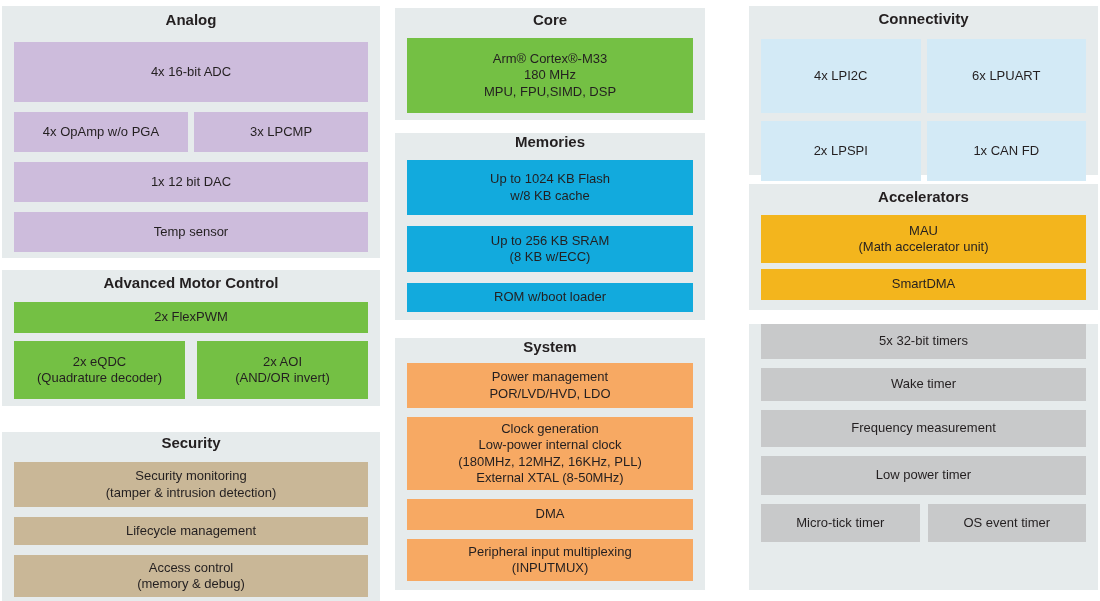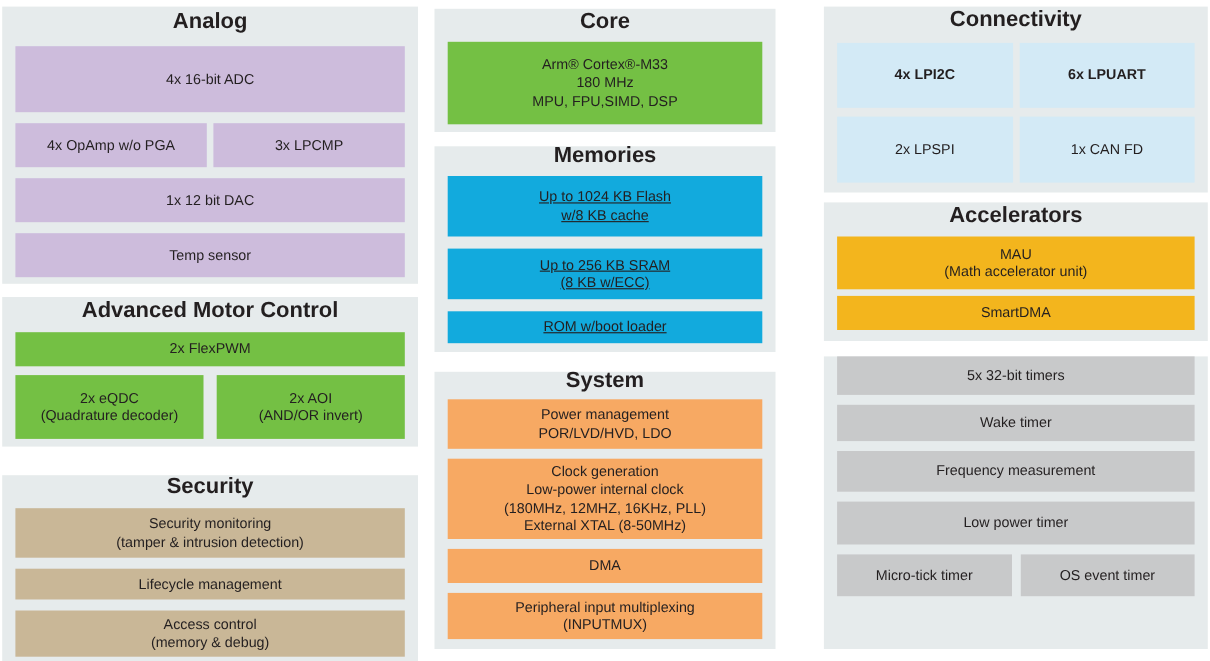--- a/index.html
+++ b/index.html
@@ -11,39 +11,39 @@
   .col1{left:2px;top:6px;width:378px;}
   .col2{left:395px;top:8px;width:310px;}
   .col3{left:749px;top:6px;width:349px;}
 
   .panel{
     background:var(--c-panel-bg,#e6ebec);
     box-sizing:border-box;padding:0 12px;
     display:flex;flex-direction:column;
   }
   .panel-title{
-    font-weight:bold;font-size:20px;
+    font-weight:bold;font-size:15px;
     display:flex;align-items:center;justify-content:center;
     flex:0 0 auto;
   }
   .block{
     display:flex;align-items:center;justify-content:center;
     text-align:center;font-size:13px;line-height:1.25;
     white-space:pre-line;flex:0 0 auto;box-sizing:border-box;
   }
   .row{display:flex;gap:8px;flex:0 0 auto;}
   .row.g12{gap:12px;}
   .row.g6{gap:6px;}
   .row > .block{flex:1;}
 
   
   .purple{background:var(--c-purple,#cdbcdc);}
   .green{background:var(--c-green,#74c044);}
   .tan{background:var(--c-tan,#c9b797);}
-  .blue{background:var(--c-blue,#12aadd);text-decoration:underline;}
+  .blue{background:var(--c-blue,#12aadd);}
   .orange{background:var(--c-orange,#f7a963);}
   .lightblue{background:var(--c-light-blue,#d3eaf6);}
   .amber{background:var(--c-amber,#f3b51d);}
   .gray{background:var(--c-gray,#c8c9ca);}
 
   
   .p-analog{height:252px;margin-bottom:12px;gap:10px;}
   .p-motor{height:136px;margin-bottom:26px;gap:8px;}
   .p-security{height:202px;gap:10px;}
   .p-core{height:112px;margin-bottom:13px;gap:8px;}
@@ -54,21 +54,21 @@
   .p-timers{height:266px;gap:9px;}
 
   
   .pt16{height:16px;} .pt20{height:20px;} .pt22{height:22px;} .pt24{height:24px;}
   .pt25{height:25px;} .pt26{height:26px;} .pt30{height:30px;}
 
   
   .h28{height:28px;} .h29{height:29px;} .h31{height:31px;} .h33{height:33px;}
   .h35{height:35px;} .h37{height:37px;} .h38{height:38px;} .h39{height:39px;}
   .h40{height:40px;} .h42{height:42px;} .h45{height:45px;} .h46{height:46px;}
-  .h48{height:48px;} .h55{height:55px;} .h58{height:58px;} .h59{height:59px;font-weight:bold;}
+  .h48{height:48px;} .h55{height:55px;} .h58{height:58px;} .h59{height:74px;}
   .h60{height:60px;} .h73{height:73px;} .h75{height:75px;}
 </style>
 </head>
 <body>
 
 <div class="stage">
 
   <div class="col col1">
 
     <div class="panel p-analog">

